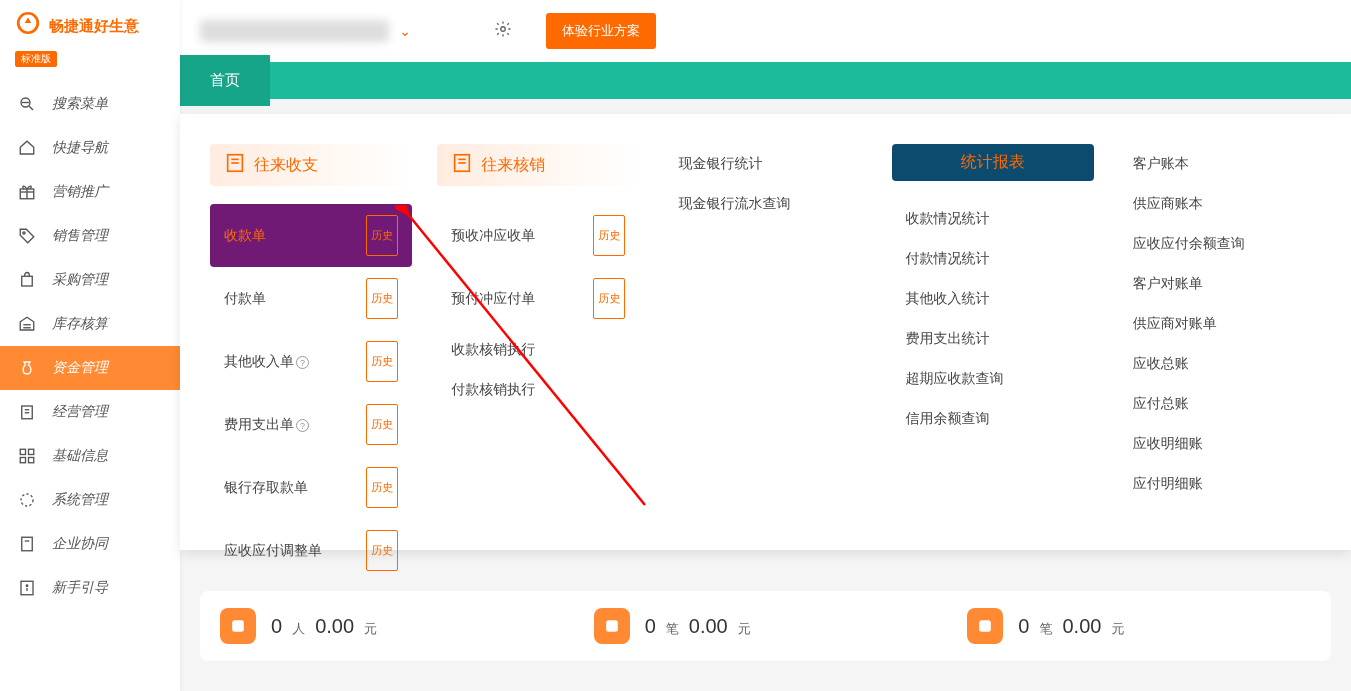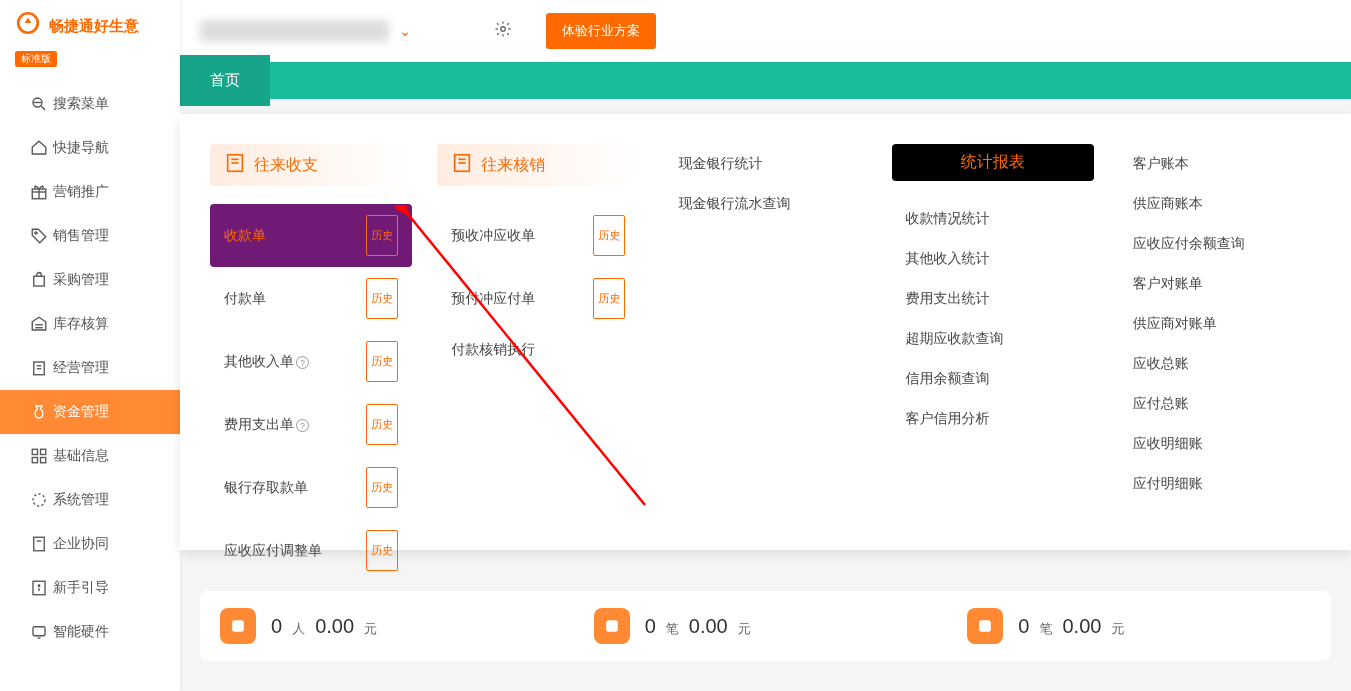--- a/index.html
+++ b/index.html
@@ -5,38 +5,38 @@
     * { margin: 0; padding: 0; box-sizing: border-box; }
     body { font-family: "Microsoft YaHei", -apple-system, sans-serif; background: #f5f5f5; width: 1351px; height: 691px; overflow: hidden; position: relative; }
 
     .sidebar { position: absolute; left: 0; top: 0; width: 180px; height: 691px; background: #fff; box-shadow: 1px 0 4px rgba(0,0,0,0.05); z-index: 10; }
     .logo-area { padding: 10px 15px 5px 15px; display: flex; align-items: center; gap: 8px; }
     .logo-icon { color: #ff6a00; font-size: 28px; font-weight: bold; }
     .logo-text { color: #ff6a00; font-size: 15px; font-weight: bold; }
     .edition-badge { display: inline-block; background: #ff6a00; color: #fff; font-size: 10px; padding: 1px 6px; border-radius: 2px; margin-left: 15px; margin-top: 2px; }
 
     .sidebar-menu { margin-top: 15px; }
-    .sidebar-item { display: flex; align-items: center; gap: 5px; padding: 13px 20px 13px 30px; color: #555; cursor: pointer; font-size: 14px; }
+    .sidebar-item { display: flex; align-items: center; gap: 16px; padding: 13px 20px 13px 18px; color: #555; cursor: pointer; font-size: 14px; font-style: italic; }
     .sidebar-item.active { background: #ff8a33; color: #fff; }
     .sidebar-icon { width: 18px; height: 18px; display: inline-flex; align-items: center; justify-content: center; flex-shrink: 0; }
 
     .header { position: absolute; left: 180px; top: 0; right: 0; height: 62px; background: #fff; display: flex; align-items: center; padding: 0 20px; gap: 10px; }
     .company-selector { display: flex; align-items: center; gap: 10px; color: #777; font-size: 14px; width: 270px; }
     .blur-text { filter: blur(4px); background: #ddd; color: #ddd; padding: 3px 45px; border-radius: 3px; }
     .chevron-down { color: #ff6a00; font-size: 14px; }
     .gear-btn { width: 26px; height: 26px; border: none; background: transparent; color: #666; cursor: pointer; font-size: 16px; margin-left: 10px; }
     .primary-btn { background: #ff6a00; color: #fff; border: none; padding: 9px 16px; border-radius: 3px; font-size: 13px; cursor: pointer; margin-left: 20px; }
 
     .tab-bar { position: absolute; left: 180px; top: 62px; right: 0; height: 37px; background: #1abc9c; display: flex; align-items: center; z-index: 5; }
     .tab { color: #fff; font-size: 15px; padding: 16px 30px; cursor: pointer; background: #17a589; }
 
     .mega-menu { position: absolute; left: 180px; top: 114px; right: 0; height: 436px; background: #fff; box-shadow: 0 4px 12px rgba(0,0,0,0.1); z-index: 20; padding: 30px 30px; display: flex; gap: 25px; }
     .menu-col { flex: 1; min-width: 0; }
     .col-header { display: flex; align-items: center; gap: 8px; background: linear-gradient(to right, #ffece0, #fff); padding: 8px 14px; border-radius: 4px; margin-bottom: 18px; }
-    .col-header.center { justify-content: center; background: #000000; }
+    .col-header.center { justify-content: center; background: #0c4a6e; }
     .col-header-icon { color: #ff6a00; }
     .col-header-text { color: #ff6a00; font-size: 16px; font-weight: 500; }
     .menu-item { display: flex; align-items: center; justify-content: space-between; padding: 11px 14px; font-size: 14px; color: #444; cursor: pointer; border-radius: 4px; }
     .menu-item.selected { background: #701a75; color: #ff6a00; }
     .menu-item .help-icon { display:inline-block; border:1px solid #999; border-radius:50%; width:13px; height:13px; font-size:9px; line-height:12px; text-align:center; color:#999; margin-left:2px;}
     .history-tag { border: 1px solid #ff6a00; color: #ff6a00; font-size: 11px; padding: 12px 4px; border-radius: 2px; }
 
     .right-panel { position: absolute; right: 0; top: 114px; width: 80px; height: 500px; padding-top: 90px; z-index: 15; color: #555; font-size: 14px; }
     .right-panel .r-item { padding: 5px 8px; }
     .right-panel .r-icon { width: 38px; height: 38px; background: #ff8a33; border-radius: 8px; color: #fff; display: flex; align-items: center; justify-content: center; font-size: 20px; margin-top: 25px; margin-bottom: 10px; }
@@ -115,37 +115,37 @@
     <div class="sidebar-item">
       <span class="sidebar-icon">
           <svg width="18" height="18" viewBox="0 0 24 24" fill="none" stroke="currentColor" stroke-width="1.8">
             <path d="M3 9 L12 3 L21 9 V20 H3 Z"></path>
             <line x1="7" y1="13" x2="17" y2="13"></line>
             <line x1="7" y1="17" x2="17" y2="17"></line>
           </svg>
         </span>
       <span>库存核算</span>
     </div>
+    <div class="sidebar-item active">
+      <span class="sidebar-icon">
+          <svg width="18" height="18" viewBox="0 0 24 24" fill="none" stroke="currentColor" stroke-width="1.8">
+            <path d="M8 4 h8 l-2 4 c4 2 5 12 -2 12 s-6 -10 -2 -12 z"></path>
+          </svg>
+        </span>
+      <span>资金管理</span>
+    </div>
     <div class="sidebar-item">
       <span class="sidebar-icon">
           <svg width="18" height="18" viewBox="0 0 24 24" fill="none" stroke="currentColor" stroke-width="1.8">
             <rect x="5" y="4" width="14" height="17"></rect>
             <line x1="9" y1="9" x2="15" y2="9"></line>
             <line x1="9" y1="13" x2="15" y2="13"></line>
           </svg>
         </span>
       <span>经营管理</span>
-    </div>
-    <div class="sidebar-item active">
-      <span class="sidebar-icon">
-          <svg width="18" height="18" viewBox="0 0 24 24" fill="none" stroke="currentColor" stroke-width="1.8">
-            <path d="M8 4 h8 l-2 4 c4 2 5 12 -2 12 s-6 -10 -2 -12 z"></path>
-          </svg>
-        </span>
-      <span>资金管理</span>
     </div>
     <div class="sidebar-item">
       <span class="sidebar-icon">
           <svg width="18" height="18" viewBox="0 0 24 24" fill="none" stroke="currentColor" stroke-width="1.8">
             <rect x="3" y="3" width="7" height="7"></rect>
             <rect x="14" y="3" width="7" height="7"></rect>
             <rect x="3" y="14" width="7" height="7"></rect>
             <rect x="14" y="14" width="7" height="7"></rect>
           </svg>
         </span>
@@ -170,29 +170,20 @@
     </div>
     <div class="sidebar-item">
       <span class="sidebar-icon">
           <svg width="18" height="18" viewBox="0 0 24 24" fill="none" stroke="currentColor" stroke-width="1.8">
             <rect x="4" y="3" width="16" height="18"></rect>
             <circle cx="12" cy="9" r="1"></circle>
             <line x1="12" y1="12" x2="12" y2="16"></line>
           </svg>
         </span>
       <span>新手引导</span>
-    </div>
-    <div class="sidebar-item">
-      <span class="sidebar-icon">
-          <svg width="18" height="18" viewBox="0 0 24 24" fill="none" stroke="currentColor" stroke-width="1.8">
-            <rect x="4" y="5" width="16" height="12" rx="2"></rect>
-            <line x1="10" y1="20" x2="14" y2="20"></line>
-          </svg>
-        </span>
-      <span>智能硬件</span>
     </div>
   </div>
 </div>
 
 <div class="header">
   <div class="company-selector">
     <span class="blur-text">██████████</span>
     <span class="chevron-down">⌄</span>
   </div>
   <button class="gear-btn">
@@ -256,20 +247,23 @@
     </div>
     <div class="menu-item">
       <span>预收冲应收单</span>
       <span class="history-tag">历史</span>
     </div>
     <div class="menu-item">
       <span>预付冲应付单</span>
       <span class="history-tag">历史</span>
     </div>
     <div class="menu-item">
+      <span>收款核销执行</span>
+    </div>
+    <div class="menu-item">
       <span>付款核销执行</span>
     </div>
   </div>
 
   <div class="menu-col">
     <div class="menu-item">
       <span>现金银行统计</span>
     </div>
     <div class="menu-item">
       <span>现金银行流水查询</span>
@@ -277,33 +271,33 @@
   </div>
 
   <div class="menu-col">
     <div class="col-header center">
       <span class="col-header-text">统计报表</span>
     </div>
     <div class="menu-item">
         <span>收款情况统计</span>
       </div>
     <div class="menu-item">
+        <span>付款情况统计</span>
+      </div>
+    <div class="menu-item">
         <span>其他收入统计</span>
       </div>
     <div class="menu-item">
         <span>费用支出统计</span>
       </div>
     <div class="menu-item">
         <span>超期应收款查询</span>
       </div>
     <div class="menu-item">
         <span>信用余额查询</span>
-      </div>
-    <div class="menu-item">
-        <span>客户信用分析</span>
       </div>
   </div>
 
   <div class="menu-col">
     <div class="menu-item">
         <span>客户账本</span>
       </div>
     <div class="menu-item">
         <span>供应商账本</span>
       </div>

